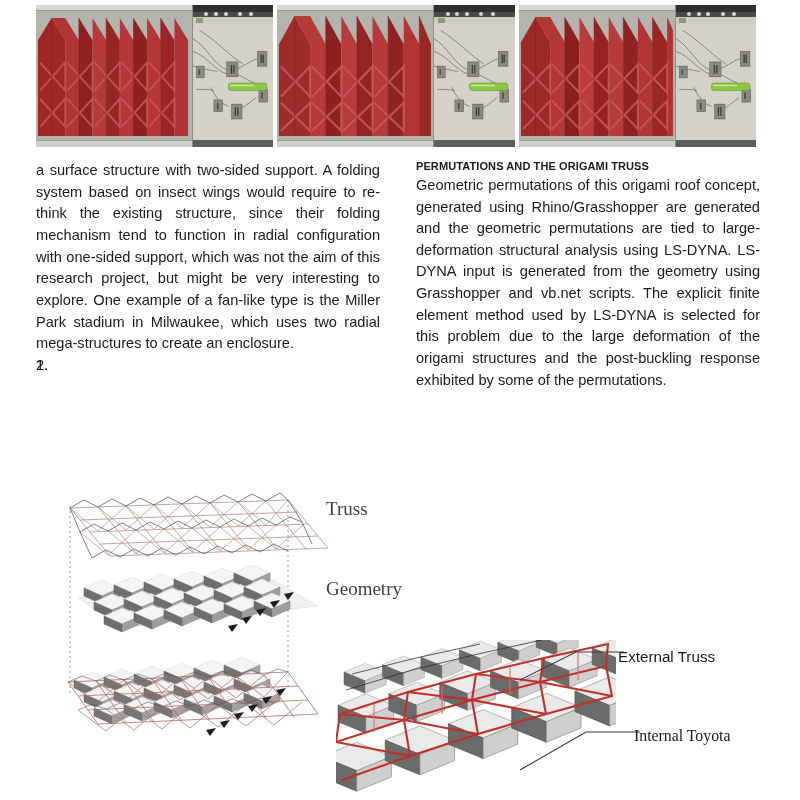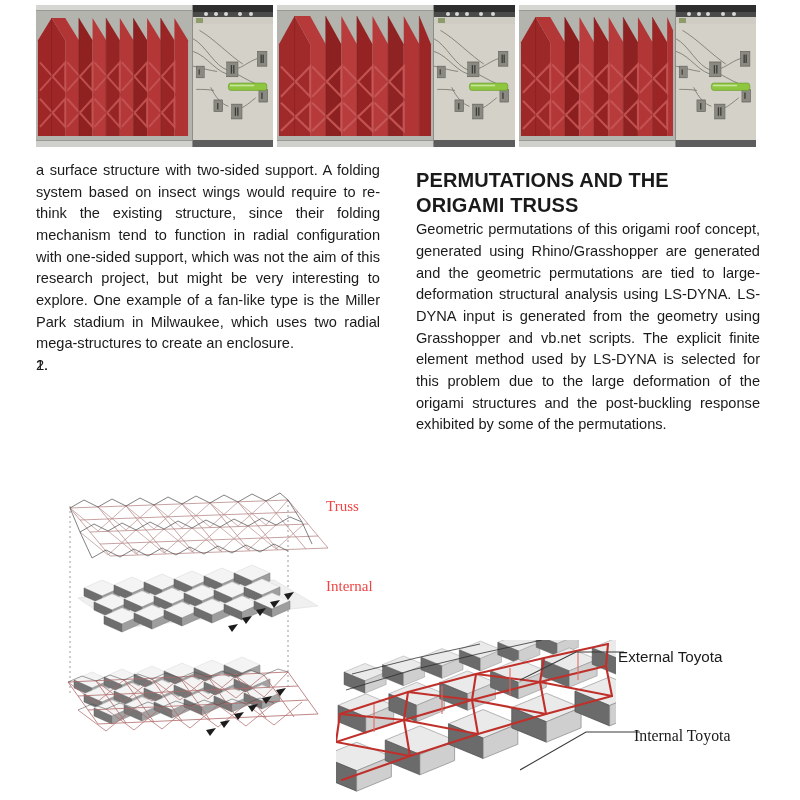--- a/index.html
+++ b/index.html
@@ -143,24 +143,24 @@
     text-justify: inter-word;
     hyphens: none;
   }
   .col-left { margin-right: 36px; }
   .col p {
     margin: 0;
   }
   .col p.indent { text-indent: 1.6em; }
   .section-heading {
     font-weight: bold;
-    font-size: 20px;
+    font-size: 11px;
     line-height: 1.26;
     letter-spacing: 0.1px;
-    margin: 8px 0 1px 0;
+    margin: 0 0 1px 0;
     text-align: left;
   }
   
   .num-list {
     margin: 0;
     padding: 0;
     list-style: none;
   }
   .num-list li {
     position: relative;
@@ -179,22 +179,22 @@
     left: 60px;
     top: 478px;
     width: 350px;
     height: 300px;
   }
   .diagram-exploded svg { display: block; width: 100%; height: 100%; }
 
   .diagram-label {
     position: absolute;
     font-family: "Liberation Serif", serif;
-    font-size: 15px;
-    color: #ef4444;
+    font-size: 19px;
+    color: #404040;
     white-space: nowrap;
   }
   .label-truss   { left: 326px; top: 498px; }
   .label-geometry{ left: 326px; top: 578px; }
 
   
   .diagram-closeup {
     position: absolute;
     left: 336px;
     top: 640px;
@@ -707,21 +707,21 @@
         <polygon points="184,38 194,36 188,44"></polygon>
         <polygon points="170,46 180,44 174,52"></polygon>
         <polygon points="156,54 166,52 160,60"></polygon>
         <polygon points="142,62 152,60 146,68"></polygon>
       </g>
     </g>
   </svg>
 </div>
 
 <div class="diagram-label label-truss">Truss</div>
-<div class="diagram-label label-geometry">Internal</div>
+<div class="diagram-label label-geometry">Geometry</div>
 
 <div class="diagram-closeup">
   <svg viewBox="0 0 280 160" preserveAspectRatio="xMidYMid meet">
     <defs>
       <g id="cu-module">
         <polygon points="0,0 34,-14 68,0 34,14" fill="#eaeaea" stroke="#9a9a9a" stroke-width="0.7"></polygon>
         <polygon points="0,0 34,14 34,34 0,20" fill="#6b6b6b" stroke="#4e4e4e" stroke-width="0.7"></polygon>
         <polygon points="34,14 68,0 68,20 34,34" fill="#cfcfcf" stroke="#8a8a8a" stroke-width="0.7"></polygon>
       </g>
     </defs>
@@ -786,14 +786,14 @@
 
 <div class="callout-layer">
   <svg viewBox="0 0 280 160" preserveAspectRatio="none">
     <g stroke="#3a3a3a" stroke-width="1.1" fill="none">
       <path d="M0,50 L56,22 L104,22"></path>
       <path d="M0,140 L66,102 L120,102"></path>
     </g>
   </svg>
 </div>
 
-<div class="callout-label label-external">External Toyota</div>
+<div class="callout-label label-external">External Truss</div>
 <div class="callout-label label-internal">Internal Toyota</div>
 
 </body></html>

